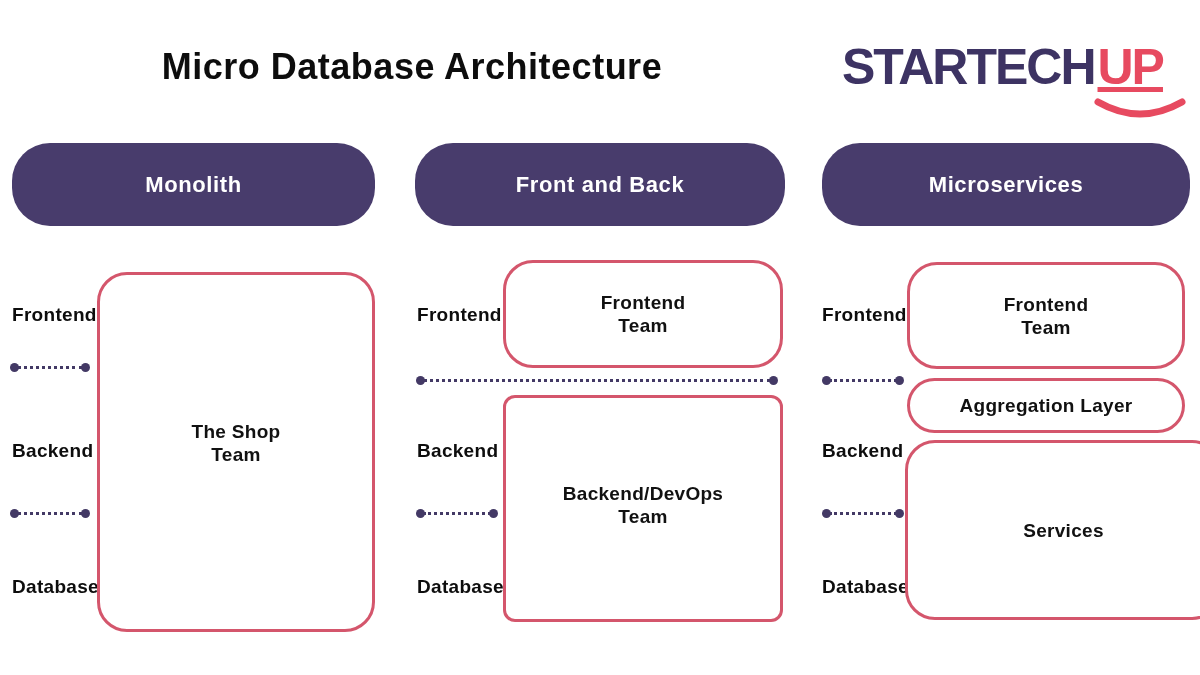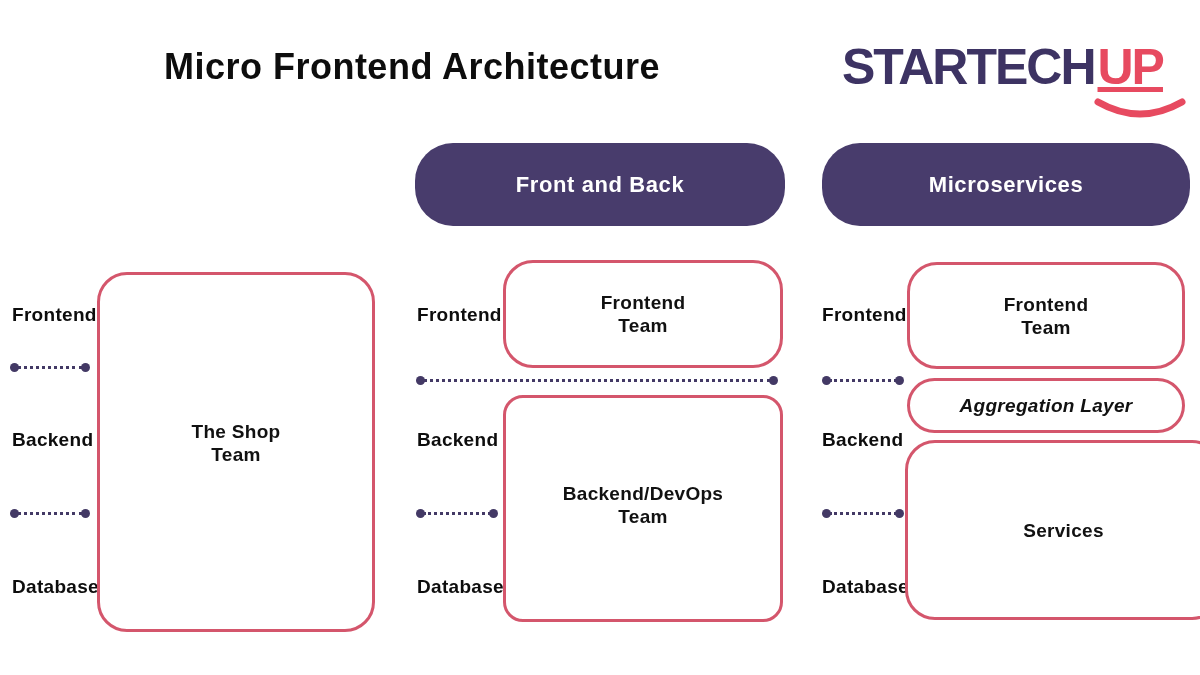--- a/index.html
+++ b/index.html
@@ -30,34 +30,34 @@
   .pill-1 { left:12px;  width:363px; }
   .pill-2 { left:415px; width:370px; }
   .pill-3 { left:822px; width:368px; }
 
   
   .row-label {
     position:absolute; font-size:19px; font-weight:bold; letter-spacing:0.3px;
     line-height:22px; color:#0d0d0d;
   }
   .lx1 { left:12px; }  .lx2 { left:417px; } .lx3 { left:822px; }
-  .ly-frontend { top:304px; } .ly-backend { top:429px;text-align:center; } .ly-database { top:576px; }
+  .ly-frontend { top:304px; } .ly-backend { top:440px;text-align:center; } .ly-database { top:576px; }
 
   
   .tbox {
     position:absolute; border:3px solid #d4566c; border-radius:30px; background:#ffffff;
     display:flex; flex-direction:column; align-items:center; justify-content:center;
     font-size:19px; font-weight:bold; letter-spacing:0.3px; line-height:23px; text-align:center;
     box-sizing:border-box;
   }
   .box-shop      { left:97px;  top:260px; width:278px; height:360px; padding-bottom:18px;margin-top:12px; }
   .box-fe-2      { left:503px; top:260px; width:280px; height:108px; }
-  .box-be-2      { left:503px; top:395px; width:280px; height:227px; padding-bottom:8px; border-radius:20px; }
+  .box-be-2      { left:503px; top:395px; width:280px; height:227px; padding-bottom:8px; border-radius:12px; }
   .box-fe-3      { left:907px; top:262px; width:278px; height:107px; }
-  .box-agg-3     { left:907px; top:378px; width:278px; height:55px;  border-radius:28px;font-style:italic; }
+  .box-agg-3     { left:907px; top:378px; width:278px; height:55px;  border-radius:28px; }
   .box-svc-3     { left:905px; top:440px; width:317px; height:180px; }
 
   
   .connector { position:absolute; height:9px; }
   .connector .line {
     position:absolute; left:7px; right:7px; top:3px;
     border-top:3px dotted #433965;
   }
   .connector .dot {
     position:absolute; top:0; width:9px; height:9px; border-radius:50%; background:#433965;
@@ -70,32 +70,33 @@
   .c2-a { left:416px; top:376px; width:362px; }
   .c2-b { left:416px; top:509px; width:82px;  }
   .c3-a { left:822px; top:376px; width:82px;  }
   .c3-b { left:822px; top:509px; width:82px;  }
 </style>
 </head>
 <body>
 
 <div class="canvas">
 
-  <div class="title">Micro Frontend Architecture</div>
+  <div class="title">Micro Database Architecture</div>
 
   <div class="logo">
     <span class="logo-primary">STARTECH</span>
     <span class="logo-up">
       <span>UP</span>
       <svg class="logo-smile" width="96" height="26" viewBox="0 0 96 26">
         <path d="M6,4 Q48,28 90,4" fill="none" stroke="#e74a60" stroke-width="7" stroke-linecap="round"></path>
       </svg>
     </span>
   </div>
 
+  <div class="pill pill-1">Monolith</div>
   <div class="pill pill-3">Microservices</div>
   <div class="pill pill-2">Front and Back</div>
 
   <div class="row-label lx1 ly-frontend">Frontend</div>
   <div class="row-label lx1 ly-backend">Backend</div>
   <div class="row-label lx1 ly-database">Database</div>
   <div class="connector c1-a">
     <span class="dot start"></span>
     <span class="line"></span>
     <span class="dot end"></span>

